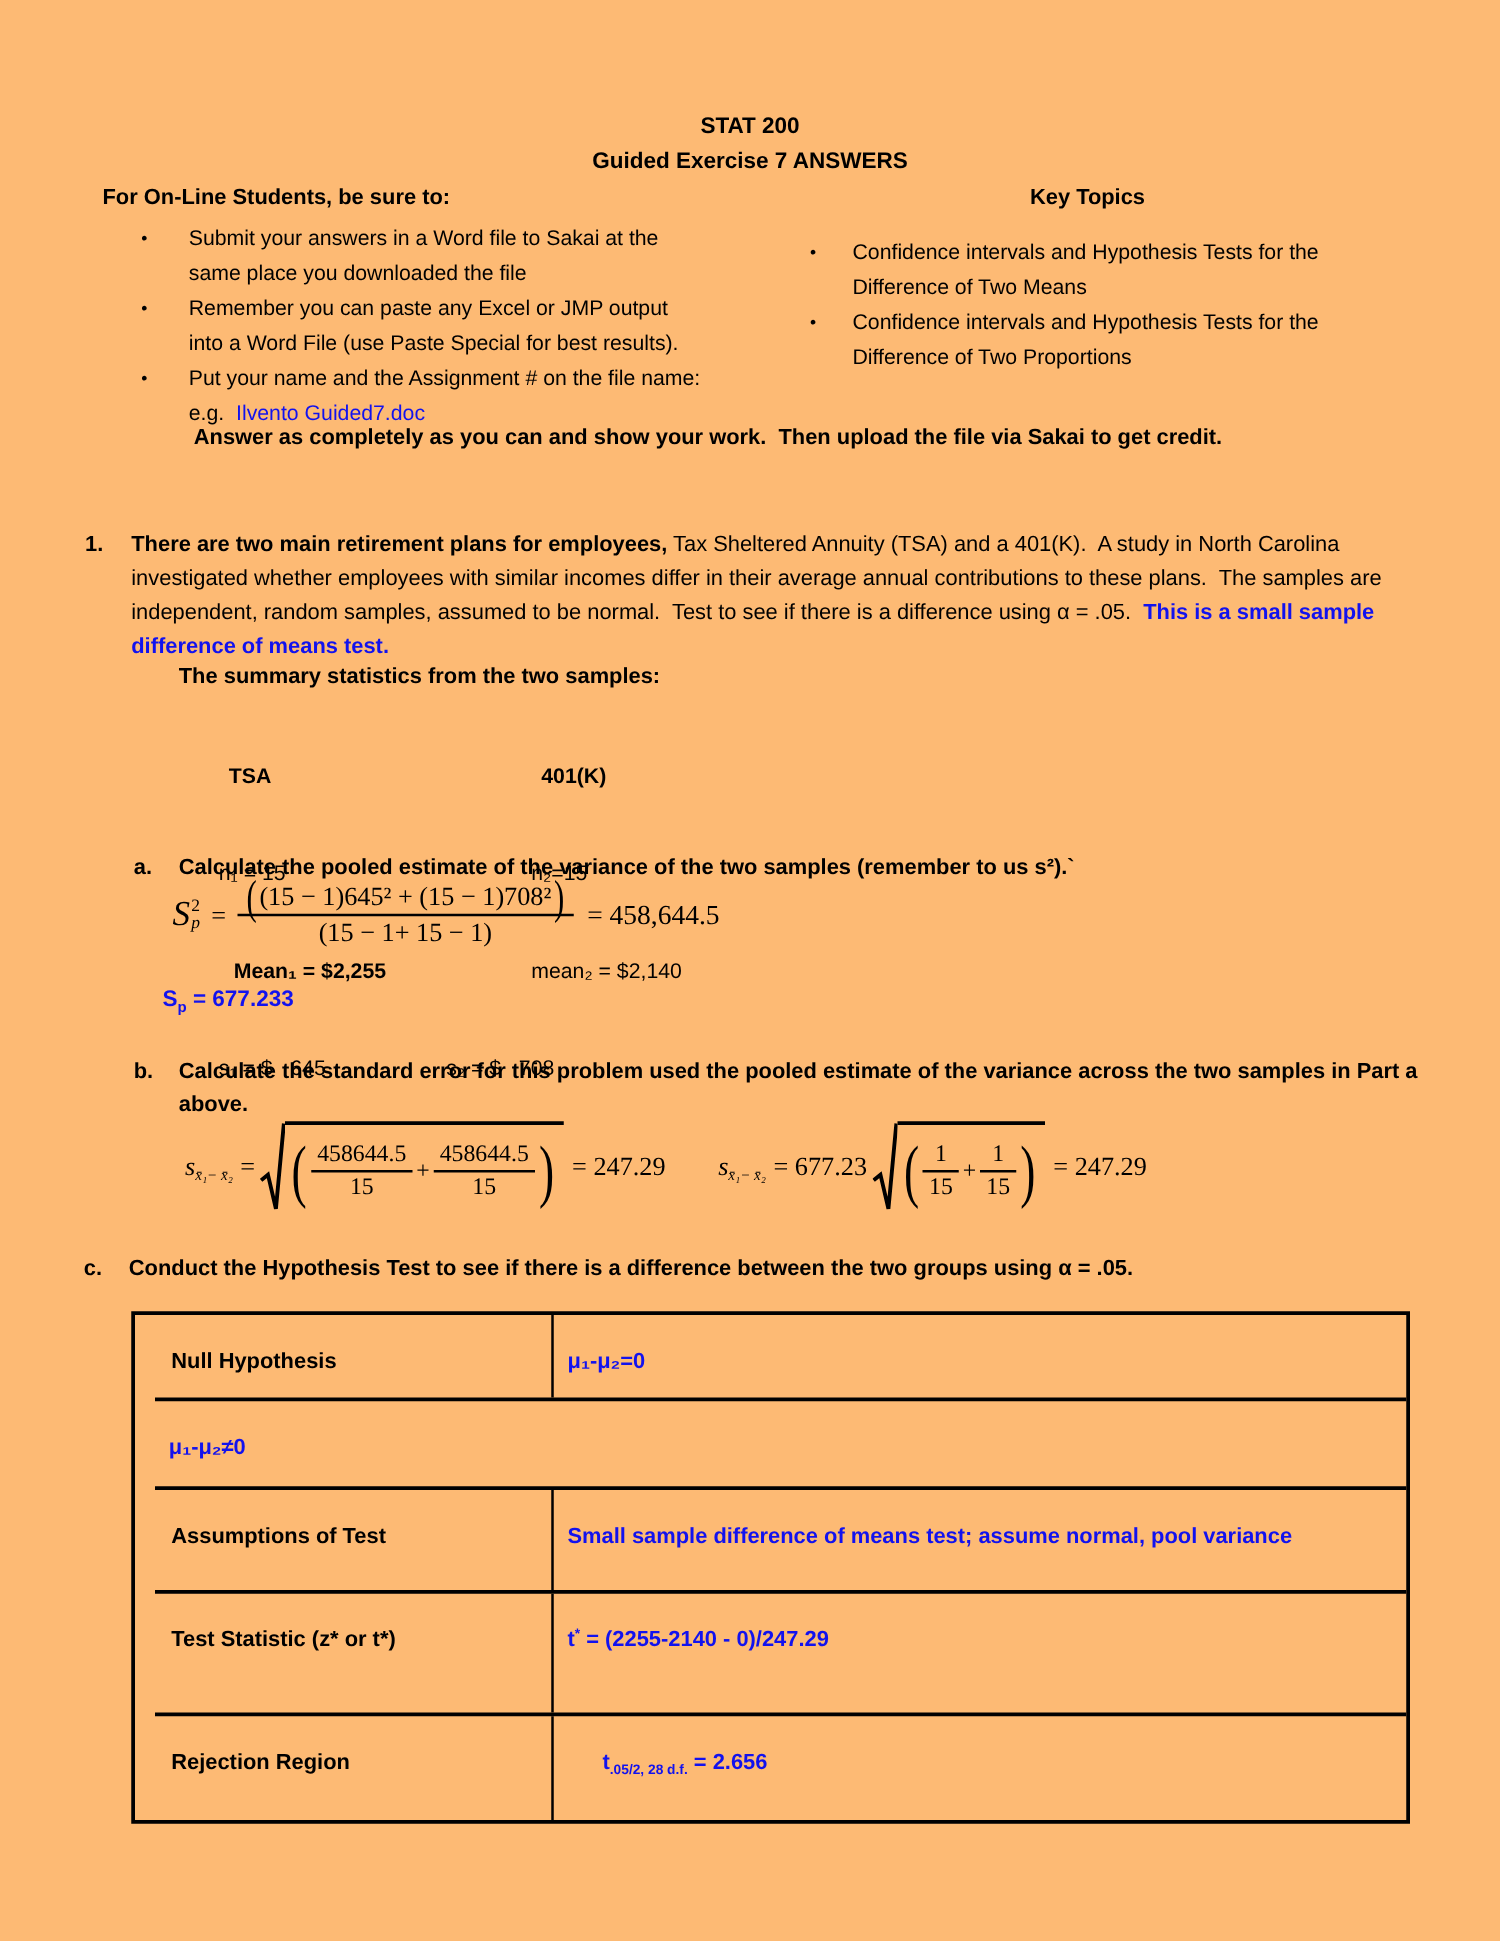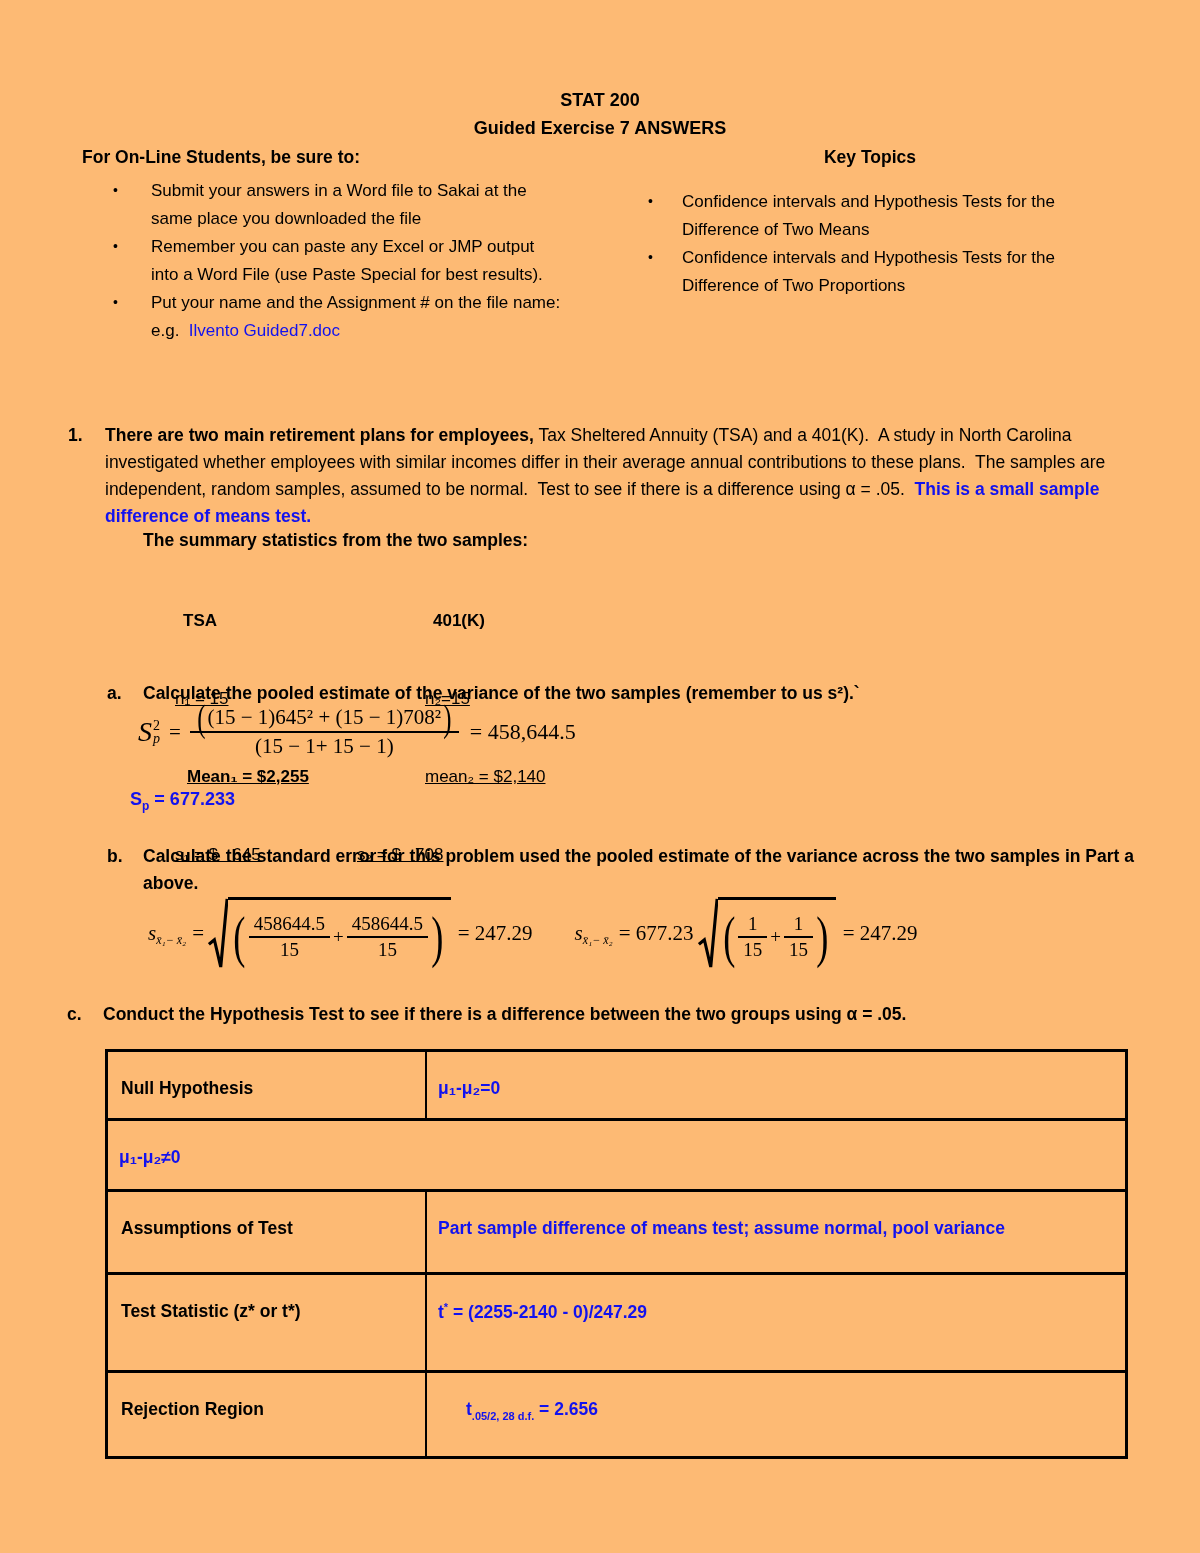--- a/index.html
+++ b/index.html
@@ -26,21 +26,21 @@
 
   
   .q1{top:422px;left:68px;display:flex;}
   .qnum{width:37px;flex:none;font-size:17.5px;font-weight:bold;line-height:27px;}
   .qtext{width:1015px;font-size:17.5px;line-height:27px;white-space:pre-wrap;}
   .summary-heading{top:530px;left:143px;font-size:17.5px;font-weight:bold;}
   .stats{font-size:17px;line-height:26px;white-space:pre;}
   .stats-col1{top:556px;left:175px;}
   .stats-col2{top:556px;left:425px;}
   .stats .hdr{font-weight:bold;padding-left:8px;display:inline-block;}
-  .stats div{min-height:26px;text-decoration:underline;}
+  .stats div{min-height:26px;}
   .stats .meanbold{font-weight:bold;margin-left:12px;}
   .stats .pull-left{margin-left:-68px;}
 
   
   .part{display:flex;}
   .part-a{top:680px;left:107px;}
   .part-b{top:843px;left:107px;}
   .part-c{top:1001px;left:67px;}
   .plabel{width:36px;flex:none;font-size:17.5px;font-weight:bold;line-height:27px;}
   .ptext{font-size:17.5px;font-weight:bold;line-height:27px;white-space:pre-wrap;}
@@ -72,21 +72,21 @@
   .xsub{font-size:12px;font-style:italic;position:relative;top:7px;margin-right:4px;}
   .sqrt{display:inline-flex;align-items:stretch;margin:0 2px;}
   .sqrt svg{width:20px;align-self:stretch;height:auto;}
   .radicand{border-top:3px solid #000;display:inline-flex;align-items:center;padding:7px 4px 2px 2px;}
   .fb-frac{font-size:19px;}
   .plus{font-size:19px;padding:0 3px;}
   .resB{font-size:21px;padding-left:5px;}
 
   
   .anstable{top:1049px;left:105px;width:1023px;border:3px solid #000;box-sizing:border-box;}
-  .trow{display:flex;border-bottom:3px solid #000;box-sizing:border-box;}
+  .trow{display:flex;border-bottom:3px solid #000;box-sizing:border-box;margin-left:16px;}
   .trow.last{border-bottom:none;}
   .r1{height:69px;} .r2{height:71px;} .r3{height:83px;} .r4{height:98px;} .r5{height:83px;gap:28px;}
   .tlabel{width:319px;flex:none;border-right:2px solid #000;box-sizing:border-box;
           padding:26px 10px 0 13px;font-weight:bold;font-size:17.5px;}
   .tvalue{flex:1;padding:26px 10px 0 11px;font-weight:bold;font-size:17.5px;color:#1212ee;white-space:pre-wrap;}
   .tvalue sup{font-size:11px;}
   .tvalue sub{font-size:11px;}
 </style>
 </head>
 <body>
@@ -119,20 +119,21 @@
     <div class="bullet">
       <span class="marker">•</span>
       <span class="btext">Confidence intervals and Hypothesis Tests for the Difference of Two Means</span>
     </div>
     <div class="bullet">
       <span class="marker">•</span>
       <span class="btext">Confidence intervals and Hypothesis Tests for the Difference of Two Proportions</span>
     </div>
   </div>
 
+  <div class="abs answer-line">Answer as completely as you can and show your work.  Then upload the file via Sakai to get credit.</div>
 
   <div class="abs q1">
     <span class="qnum">1.</span>
     <span class="qtext"><span class="bold">There are two main retirement plans for employees,</span><span> Tax Sheltered Annuity (TSA) and a 401(K).  A study in North Carolina investigated whether employees with similar incomes differ in their average annual contributions to these plans.  The samples are independent, random samples, assumed to be normal.  Test to see if there is a difference using α = .05.  </span><span class="bold blue">This is a small sample difference of means test.</span></span>
   </div>
   <div class="abs summary-heading">The summary statistics from the two samples:</div>
 
   <div class="abs stats stats-col1">
     <div><span class="hdr">TSA</span></div>
     <div>n₁ = 15</div>
@@ -241,21 +242,21 @@
   <div class="abs anstable">
     <div class="trow r1">
       <div class="tlabel">Null Hypothesis</div>
       <div class="tvalue">μ₁-μ₂=0</div>
     </div>
     <div class="trow r2">
       <div class="tvalue">μ₁-μ₂≠0</div>
     </div>
     <div class="trow r3">
       <div class="tlabel">Assumptions of Test</div>
-      <div class="tvalue">Part sample difference of means test; assume normal, pool variance</div>
+      <div class="tvalue">Small sample difference of means test; assume normal, pool variance</div>
     </div>
     <div class="trow r4">
       <div class="tlabel">Test Statistic (z* or t*)</div>
       <div class="tvalue"><span>t</span><sup>*</sup><span> = (2255-2140 - 0)/247.29</span></div>
     </div>
     <div class="trow r5 last">
       <div class="tlabel">Rejection Region</div>
       <div class="tvalue"><span>t</span><sub>.05/2, 28 d.f.</sub><span> = 2.656</span></div>
     </div>
   </div>

